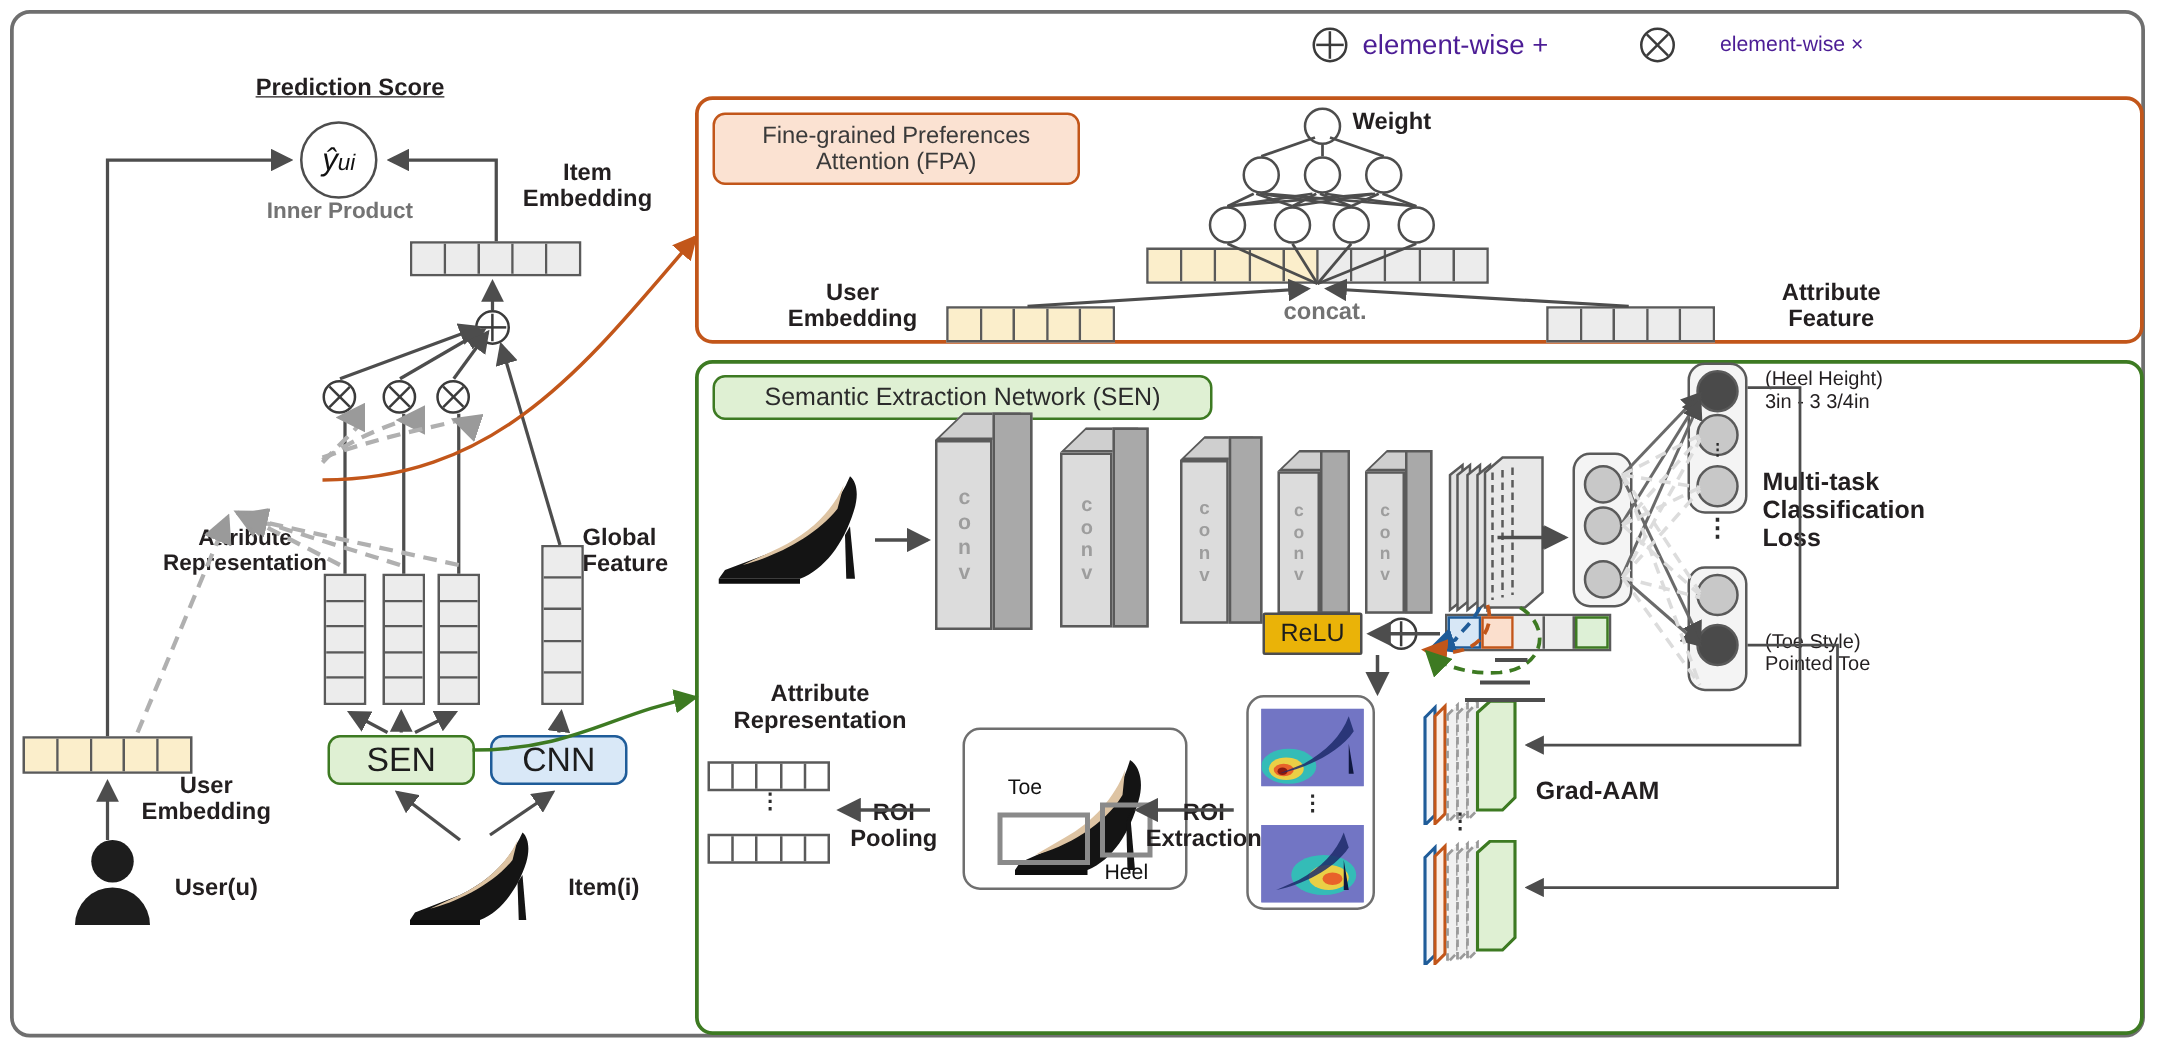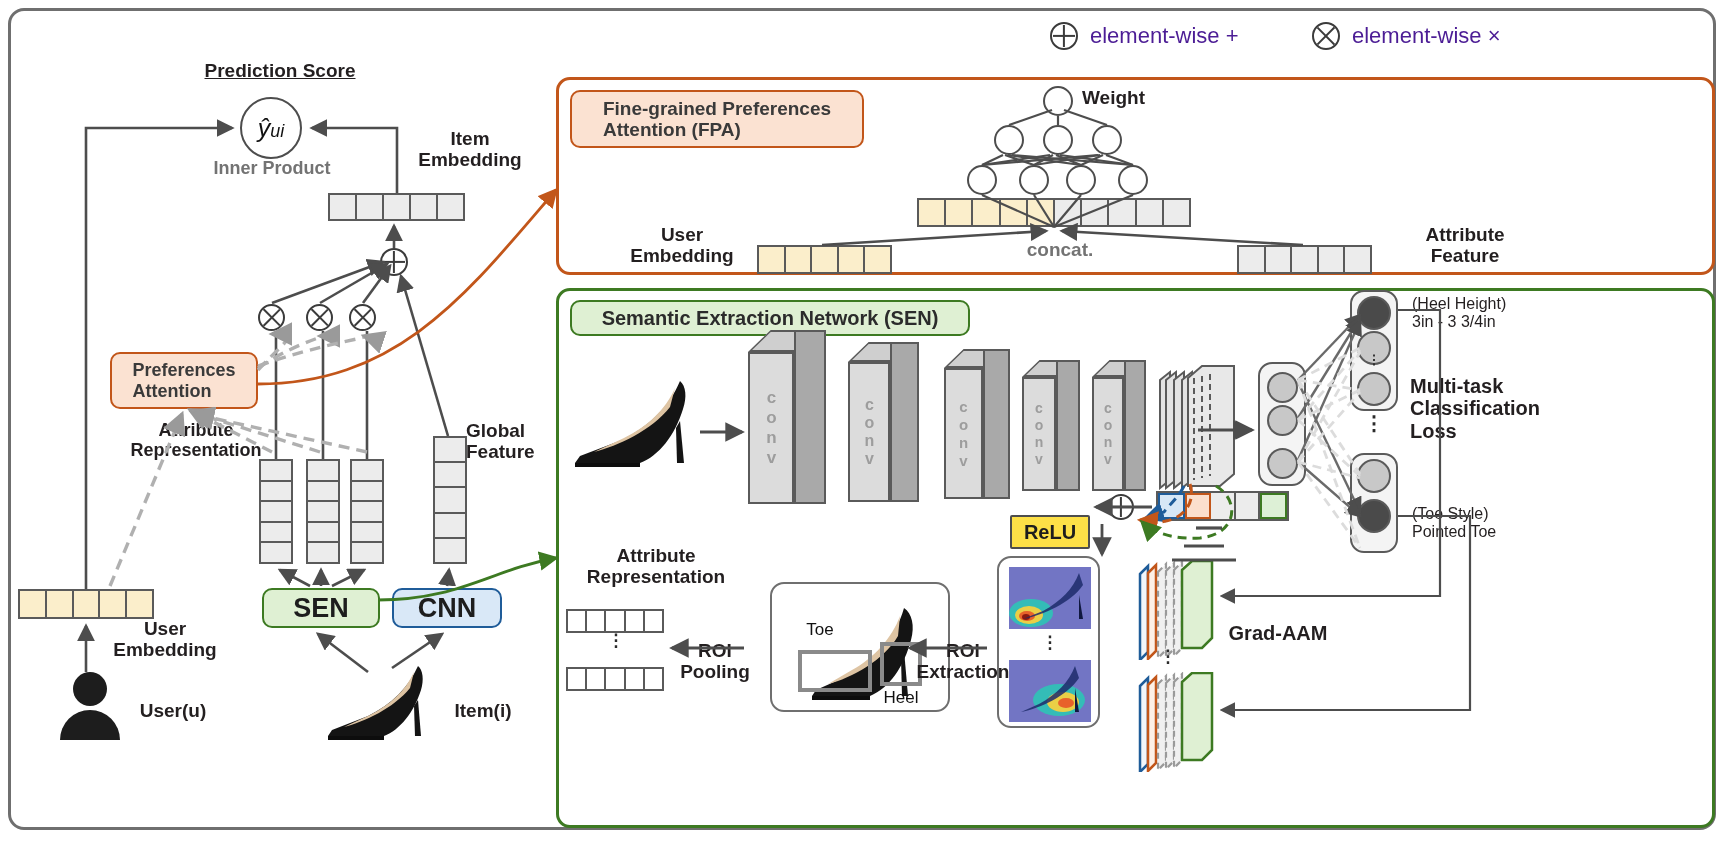--- a/index.html
+++ b/index.html
@@ -22,28 +22,28 @@
     display:flex;align-items:center;justify-content:center;box-sizing:border-box;
     font-weight:bold;color:#2b2b2b;
   }
 
   .panel{position:absolute;border-radius:14px;box-sizing:border-box;background:#fff;}
   .panel.orange{border:3px solid #c2561a;}
   .panel.green{border:3px solid #3d7a22;}
 
   .chip{
     position:absolute;border-radius:10px;box-sizing:border-box;
-    display:flex;align-items:center;justify-content:center;
-    font-weight:bold;line-height:1.12;
+    display:flex;align-items:center;justify-content:center;text-align:center;
+    font-weight:normal;line-height:1.12;
   }
   .chip.orange{border:2.5px solid #c2561a;background:#fbe2d2;color:#3a3a3a;}
   .chip.green{border:2.5px solid #3d7a22;background:#dff0d3;color:#2b2b2b;}
   .chip.greenbold{border:2.5px solid #3d7a22;background:#dff0d3;color:#1d1d1d;}
   .chip.blue{border:2.5px solid #1f5c99;background:#d9e8f7;color:#1d1d1d;}
-  .chip.gray{border:2.5px solid #4d4d4d;background:#fde047;color:#1d1d1d;border-radius:2px;margin-top:25px;}
+  .chip.gray{border:2.5px solid #4d4d4d;background:#eab308;color:#1d1d1d;border-radius:2px;}
 
   
   .hstrip{position:absolute;display:flex;border:2.5px solid #5a5a5a;box-sizing:border-box;background:#fff;}
   .hstrip .cell{flex:1 1 auto;border-right:2px solid #5a5a5a;box-sizing:border-box;}
   .hstrip .cell:last-child{border-right:none;}
   .cell.gray{background:#ececec;}
   .cell.yellow{background:#fbeecb;}
   .cell.blue{background:#d7e7f6;}
   .cell.peach{background:#fbdfcd;}
   .cell.mint{background:#ddf0d6;}
@@ -105,21 +105,21 @@
 
   <div class="outer-frame"></div>
 
 
   <div class="legend-item" style="left:1050px;top:22px;">
     <div class="opcirc oplus" style="position:relative;width:28px;height:28px;"></div>
     <span class="txt" style="font-size:22px;">element-wise +</span>
   </div>
   <div class="legend-item" style="left:1312px;top:22px;">
     <div class="opcirc otimes" style="position:relative;width:28px;height:28px;overflow:hidden;"></div>
-    <span class="txt" style="font-size:22px;">element-wise ×</span>
+    <span class="txt" style="font-size:17px;margin-left:24px;">element-wise ×</span>
   </div>
 
   <div class="lbl" style="left:180px;top:60px;width:200px;font-size:19px;text-decoration:underline;">Prediction Score</div>
 
   <div class="pred-circ" style="left:240px;top:97px;width:62px;height:62px;font-size:25px;">
     <span>ŷ<span style="font-size:18px;">ui</span></span>
   </div>
 
   <div class="lbl gray" style="left:172px;top:158px;width:200px;font-size:18px;">Inner Product</div>
 
@@ -133,22 +133,20 @@
     <div class="cell gray"></div>
     <div class="cell gray"></div>
   </div>
 
   <div class="opcirc oplus" style="left:380px;top:248px;width:28px;height:28px;"></div>
 
   <div class="opcirc otimes" style="left:258px;top:304px;width:27px;height:27px;overflow:hidden;"></div>
   <div class="opcirc otimes" style="left:306px;top:304px;width:27px;height:27px;overflow:hidden;"></div>
   <div class="opcirc otimes" style="left:349px;top:304px;width:27px;height:27px;overflow:hidden;"></div>
 
-  <div class="chip orange" style="left:110px;top:352px;width:148px;height:57px;font-size:18px;white-space:pre-line;">Preferences
-Attention</div>
 
   <div class="lbl" style="left:106px;top:420px;width:180px;font-size:18px;white-space:pre-line;">Attribute
 Representation</div>
 
   <div class="vstrip" style="left:259px;top:459px;width:34px;height:105px;">
     <div class="cell"></div>
       <div class="cell"></div>
     <div class="cell"></div>
       <div class="cell"></div>
     <div class="cell"></div>

